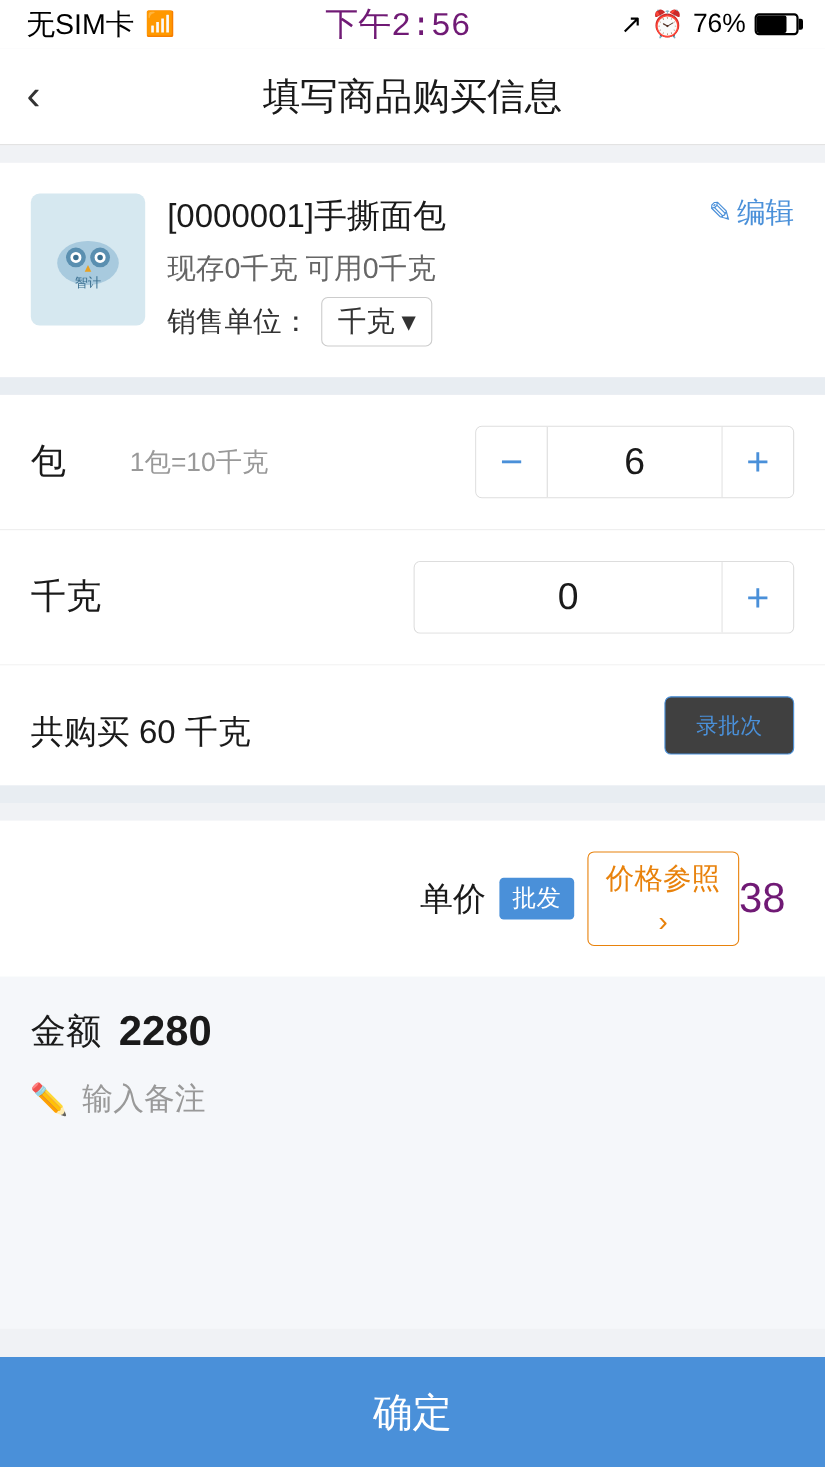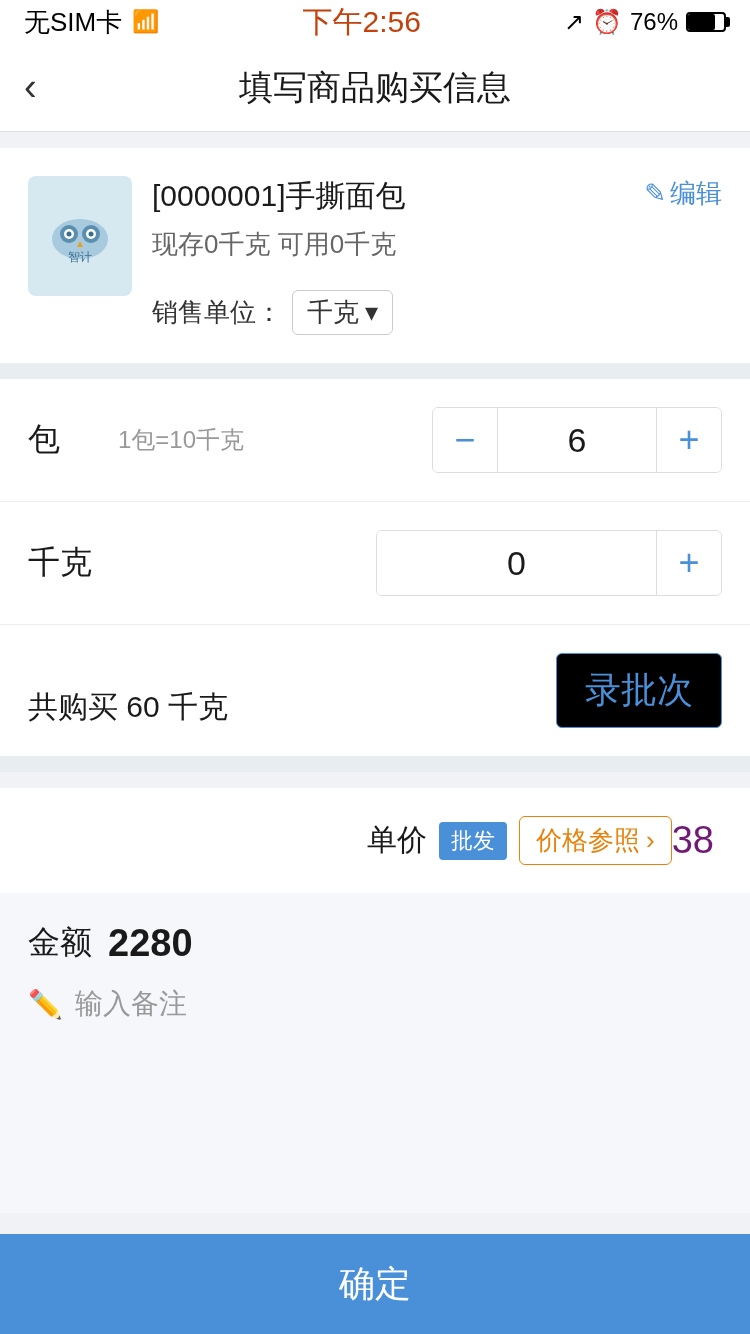--- a/index.html
+++ b/index.html
@@ -26,21 +26,22 @@
     .status-left {
       display: flex;
       align-items: center;
       gap: 10px;
       font-size: 26px;
       color: #000;
     }
     .status-center {
       font-size: 30px;
       font-weight: 500;
-      color: #c2410c;
+      color: #701a75;
+      font-family: Liberation Mono, monospace;
     }
     .status-right {
       display: flex;
       align-items: center;
       gap: 8px;
       font-size: 24px;
       color: #000;
     }
     .wifi-icon { font-size: 22px; }
     .battery-box {
@@ -135,21 +136,21 @@
       display: flex;
       align-items: center;
       gap: 4px;
     }
     .stock-row {
       margin-top: 10px;
       font-size: 26px;
       color: #666;
     }
     .unit-row {
-      margin-top: 28px;
+      margin-top: 8px;
       font-size: 26px;
       color: #333;
       display: flex;
       align-items: center;
       gap: 10px;
       text-align: right;
     }
     .unit-select {
       border: 1px solid #ccc;
       border-radius: 6px;
@@ -247,23 +248,23 @@
       background: #fff;
     }
     .summary-text {
       font-size: 30px;
       color: #1a1a1a;
     }
     .batch-btn {
       border: 1px solid #4a90d9;
       border-radius: 6px;
       padding: 12px 28px;
-      font-size: 36px;
+      font-size: 20px;
       color: #4a90d9;
-      background: #000000;
+      background: #404040;
       cursor: pointer;
     }
 
     
     .price-section {
       background: #fff;
       margin-top: 16px;
       padding: 28px 36px;
       display: flex;
       align-items: center;
@@ -289,20 +290,21 @@
       border: 1px solid #e8820c;
       border-radius: 6px;
       padding: 6px 16px;
       font-size: 26px;
       color: #e8820c;
       background: #fff;
       display: flex;
       align-items: center;
       gap: 6px;
       cursor: pointer;
+      flex-direction: column;
     }
     .price-value {
       font-size: 38px;
       color: #701a75;
       font-weight: 500;
     }
 
     
     .amount-section {
       background: #f5f7fa;

